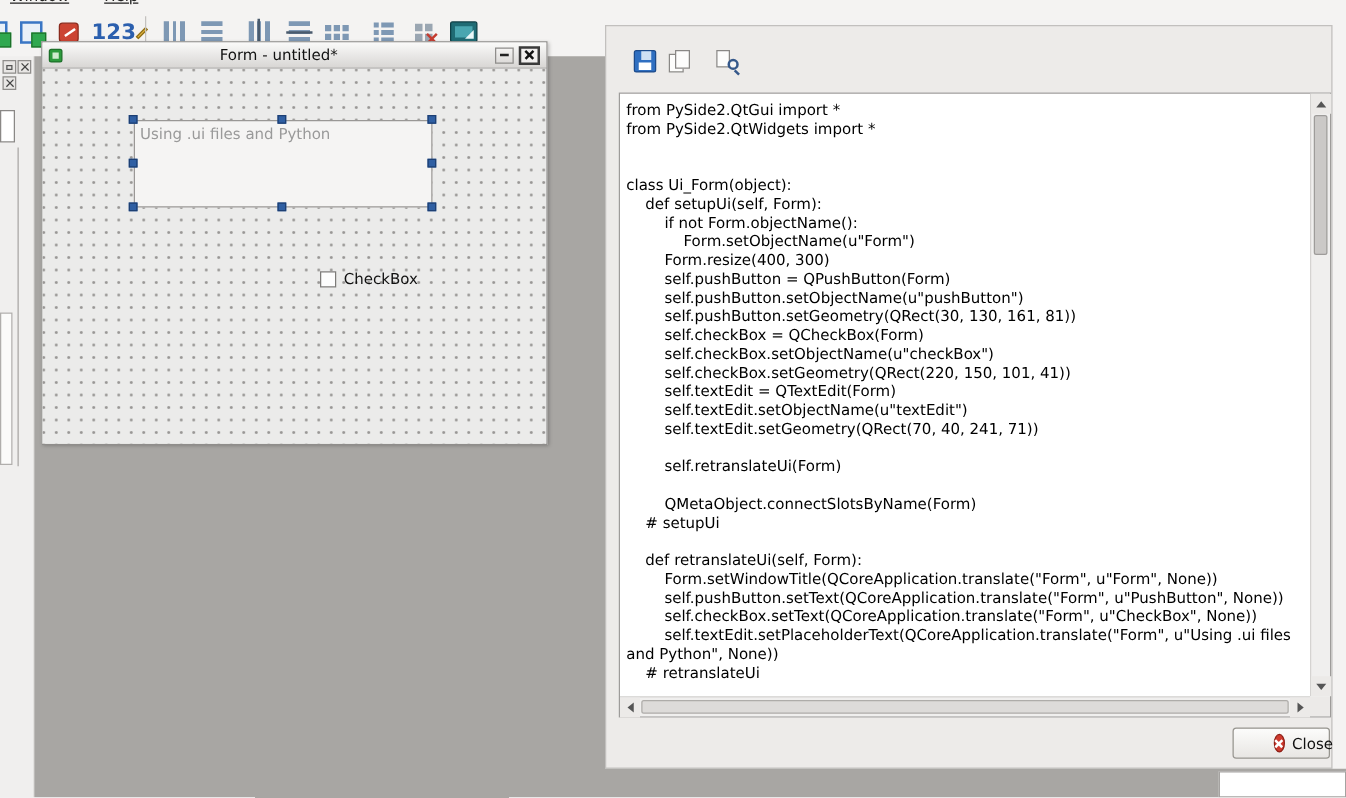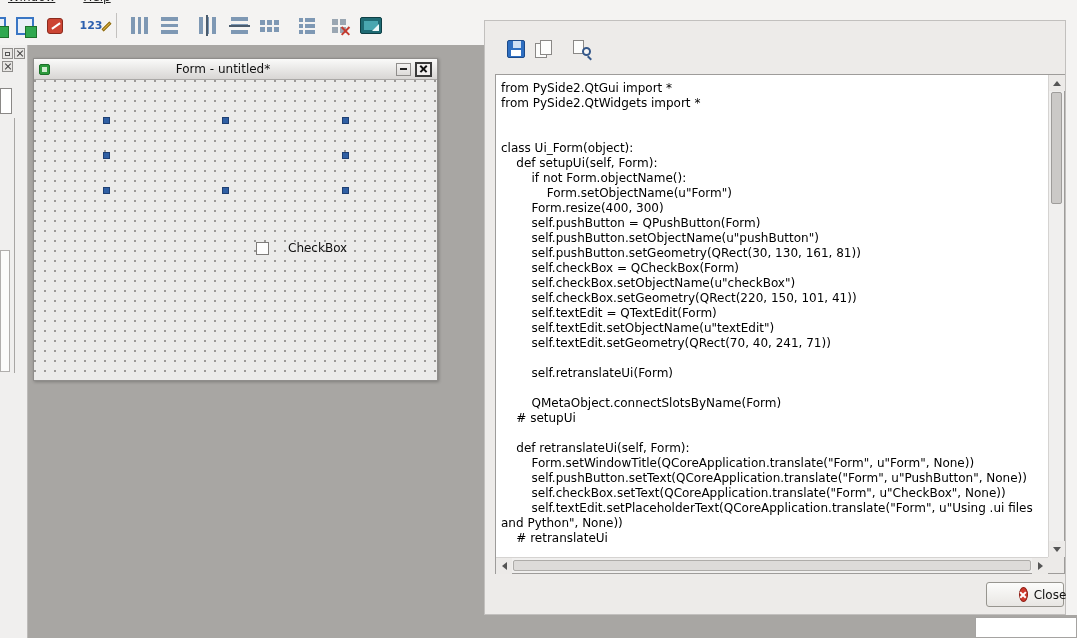--- a/index.html
+++ b/index.html
@@ -27,21 +27,21 @@
   .grid-ic i { background:#7e98b4; }
   .form-ic { display:grid; grid-template-columns:4px 10px; grid-auto-rows:4px; gap:2px; }
   .form-ic i { background:#7e98b4; }
   .break-ic { position:relative; display:grid; grid-template-columns:repeat(2,6px); grid-auto-rows:6px; gap:2px; }
   .break-ic i { background:#9aa6b2; }
   .break-ic .redx { position:absolute; right:-5px; bottom:-4px; width:10px; height:10px; }
   .widgets-ic { width:18px; height:18px; border:2px solid #3a76c4; position:relative; background:#e9f0f8;}
   .widgets-ic::after { content:""; position:absolute; right:-5px; bottom:-5px; width:10px; height:10px; background:#2fa84f; border:1px solid #1c7029;}
   .signals-ic { width:16px; height:16px; background:#cc4433; border-radius:3px; border:1px solid #8a2a1d; position:relative;}
   .signals-ic::after { content:""; position:absolute; left:3px; top:6.5px; width:10px; height:2px; background:#fff; transform:rotate(-35deg);}
-  .tab123 { color:#2b5fae; font-weight:bold; font-size:11px; letter-spacing:0; position:relative; }
+  .tab123 { color:#2b5fae; font-weight:bold; font-size:17px; letter-spacing:0; position:relative; }
   .tab123 .pencil { position:absolute; right:-10px; bottom:-2px; width:11px; height:3px; background:#e3b33a; border:1px solid #8a6d1c; transform:rotate(-45deg);}
   .adjust-ic { width:22px; height:17px; background:#1f6b74; border:1px solid #0e3f45; border-radius:2px; position:relative;}
   .adjust-ic::before { content:""; position:absolute; inset:3px; background:#49a6b0; }
   .adjust-ic::after { content:""; position:absolute; right:2px; bottom:2px; width:0; height:0;
     border-left:7px solid transparent; border-bottom:7px solid #eaf7f8; }
   
   .x-icon { position:relative; width:9px; height:9px; display:inline-block; }
   .x-icon::before,.x-icon::after { content:""; position:absolute; left:-1px; top:3.6px; width:11px; height:1.8px; background:#333; }
   .x-icon::before { transform:rotate(45deg);} .x-icon::after { transform:rotate(-45deg);}
   .x-red::before,.x-red::after { background:#c43b2f;}
@@ -52,38 +52,38 @@
   .mini-x { position:relative; width:6px; height:6px; }
   .mini-x::before,.mini-x::after { content:""; position:absolute; left:-1px; top:2.5px; width:8px; height:1.2px; background:#444; }
   .mini-x::before { transform:rotate(45deg);} .mini-x::after { transform:rotate(-45deg);}
   .dock-input { position:absolute; left:0; top:43px; width:12px; height:26px; background:#fff; border:1px solid #8a8886; }
   .dock-vline { position:absolute; left:14px; top:73px; height:255px; width:1px; background:#a8a6a4; }
   .dock-white { position:absolute; left:0; top:205px; width:10px; height:122px; background:#fbfbfa; border:1px solid #b0aeac; }
   
   .workspace { position:absolute; left:28px; top:45px; width:456px; height:593px; background:#a8a6a3; }
   .bottom-band { position:absolute; left:484px; top:615px; width:593px; height:23px; background:#a8a6a3; }
   
-  .form-window { position:absolute; left:33px; top:58px; width:405px; height:323px; border:1px solid #8f8d8b; background:#ebebea; box-shadow:1px 1px 3px rgba(0,0,0,.25); }
+  .form-window { position:absolute; left:33px; top:33px; width:405px; height:323px; border:1px solid #8f8d8b; background:#ebebea; box-shadow:1px 1px 3px rgba(0,0,0,.25); }
   .form-titlebar { position:absolute; left:0; top:0; right:0; height:21px; display:flex; align-items:center; padding:0 5px; gap:4px;
     background:linear-gradient(#fafaf9,#d8d6d4); border-bottom:1px solid #aaa8a6; }
   .form-icon { width:11px; height:11px; background:#2c9a3c; border:1px solid #1c7029; border-radius:2px; position:relative; }
   .form-icon::after { content:""; position:absolute; left:2px; top:2px; width:5px; height:5px; background:#cfeccf; }
   .form-title { flex:1; text-align:center; font-size:12px; color:#111; }
   .win-btn { width:15px; height:13px; border:1px solid #8f8d8b; background:linear-gradient(#f4f3f2,#dddbd9); display:flex; align-items:center; justify-content:center; }
   .min-bar { width:7px; height:2px; background:#222; }
   .win-close { width:17px; height:15px; border:2px solid #3a3a3a; background:#f1efee; display:flex; align-items:center; justify-content:center; }
   .win-close .x-icon { width:7px; height:7px; }
   .win-close .x-icon::before,.win-close .x-icon::after { width:9px; top:2.7px; background:#111; }
   .form-body { position:absolute; left:0; top:21px; right:0; bottom:0; background:#ebebea;
     background-image:radial-gradient(#9a9896 1px, transparent 1.2px); background-size:10px 10px; background-position:6px 6px; }
   .textedit { position:absolute; left:73px; top:41px; width:239px; height:70px; background:#f5f4f3; border:1px solid #9a9896; padding:3px 4px; color:#9a9a9a; }
   .handle { position:absolute; width:7px; height:7px; background:#2f5fa3; border:1px solid #1d3f73; z-index:4; }
   .pushbutton { position:absolute; left:34px; top:134px; width:160px; height:74px; background:linear-gradient(#fefefe,#e3e1df);
     border:1px solid #908e8c; border-radius:3px; display:flex; align-items:center; justify-content:center; font-size:12px; color:#111; }
-  .checkbox-w { position:absolute; left:222px; top:161px; display:flex; align-items:center; gap:19px; }
+  .checkbox-w { position:absolute; left:222px; top:161px; display:flex; align-items:center; gap:6px; }
   .cb-ind { width:13px; height:13px; background:#fdfdfd; border:1px solid #7d7b79; }
   
   .code-dialog { position:absolute; left:484px; top:20px; width:582px; height:595px; background:#edebe9; border:1px solid #c2c0be; }
   .dlg-btn { position:absolute; top:16px; width:24px; height:24px; display:flex; align-items:center; justify-content:center; border-radius:2px; }
   .save-ic { width:18px; height:18px; background:#2f6fc1; border:1px solid #1c4a8a; border-radius:2px; position:relative; }
   .save-ic::before { content:""; position:absolute; left:5px; top:0; width:8px; height:7px; background:#cfe0f4; }
   .save-ic::after { content:""; position:absolute; left:3px; bottom:1px; width:10px; height:6px; background:#fff; }
   .copy-ic { width:18px; height:18px; position:relative; }
   .copy-ic::before { content:""; position:absolute; left:0; top:3px; width:10px; height:13px; background:#fdfdfc; border:1px solid #8a8886; }
   .copy-ic::after { content:""; position:absolute; left:5px; top:0; width:10px; height:13px; background:#fdfdfc; border:1px solid #8a8886; }
@@ -213,20 +213,23 @@
       <span class="form-icon"></span>
       <span class="form-title">Form - untitled*</span>
       <span class="win-btn">
           <span class="min-bar"></span>
         </span>
       <span class="win-close">
           <span class="x-icon"></span>
         </span>
     </div>
     <div class="form-body">
+      <div class="textedit">
+        <span>Using .ui files and Python</span>
+      </div>
       <span class="handle" style="left:69px;top:37px"></span>
       <span class="handle" style="left:188px;top:37px"></span>
       <span class="handle" style="left:308px;top:37px"></span>
       <span class="handle" style="left:69px;top:72px"></span>
       <span class="handle" style="left:308px;top:72px"></span>
       <span class="handle" style="left:69px;top:107px"></span>
       <span class="handle" style="left:188px;top:107px"></span>
       <span class="handle" style="left:308px;top:107px"></span>
       <div class="checkbox-w">
         <span class="cb-ind"></span>

